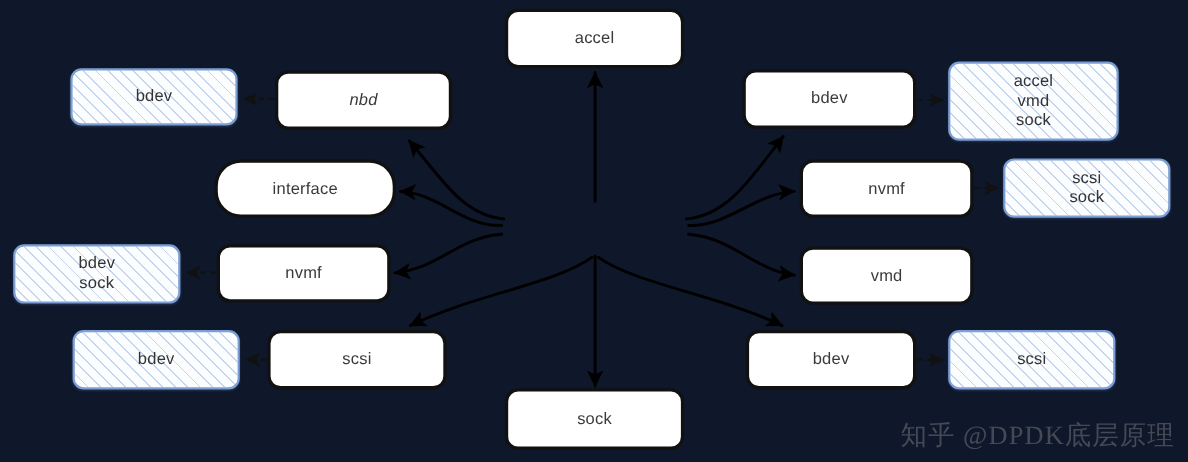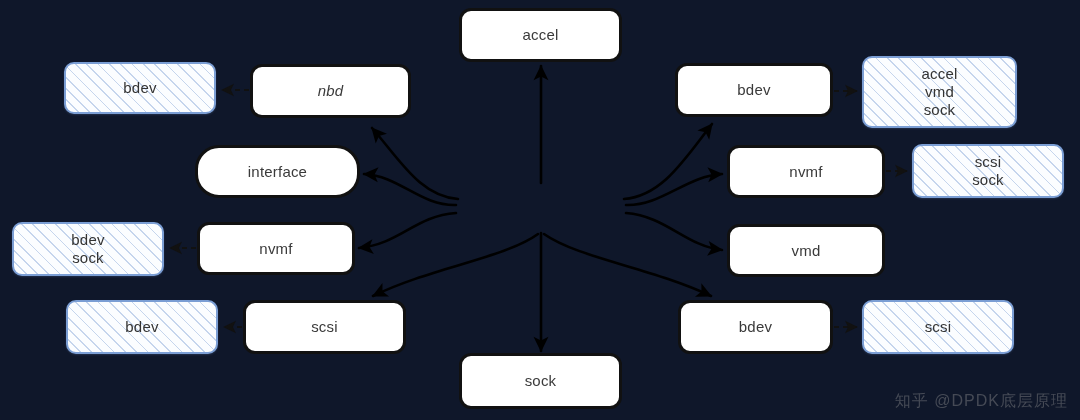--- a/index.html
+++ b/index.html
@@ -68,25 +68,25 @@
     color: #333333;
   }
   .node-label {
     display: block;
     white-space: pre-line;
   }
   #watermark {
     position: absolute;
     right: 12px;
     bottom: 8px;
-    font-size: 16px;
+    font-size: 24px;
     color: rgba(150,150,150,.40);
     letter-spacing: 1px;
     white-space: nowrap;
-    font-family: Liberation Sans, sans-serif;
+    font-family: Liberation Serif, serif;
     z-index: 6;
     user-select: none;
   }
 </style>
 </head>
 <body>
 
 <div id="canvas">
 
   <svg id="edge-layer" viewBox="0 0 1080 420" width="1080" height="420">

